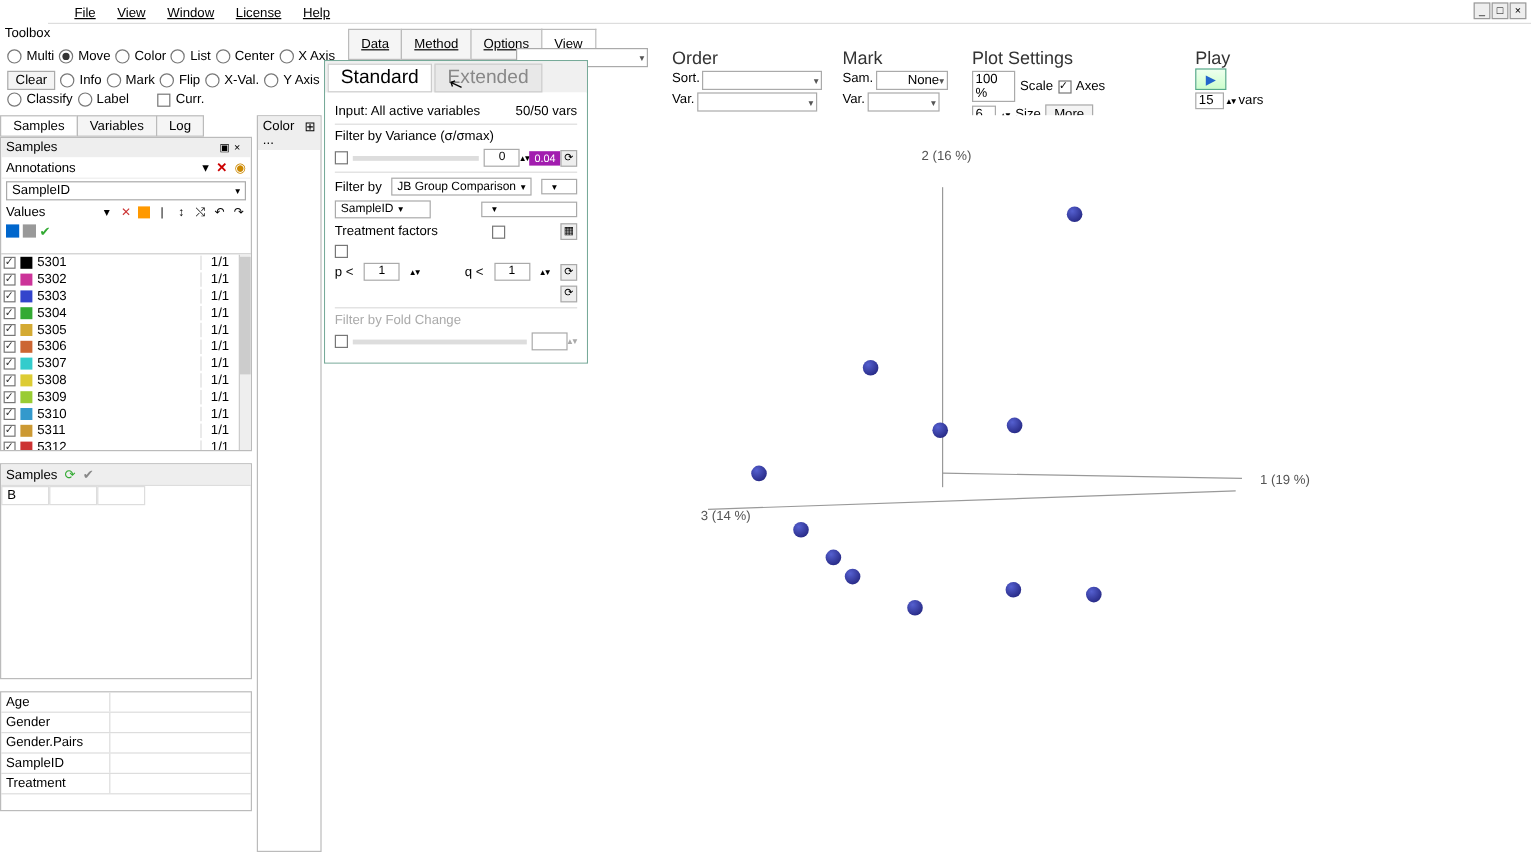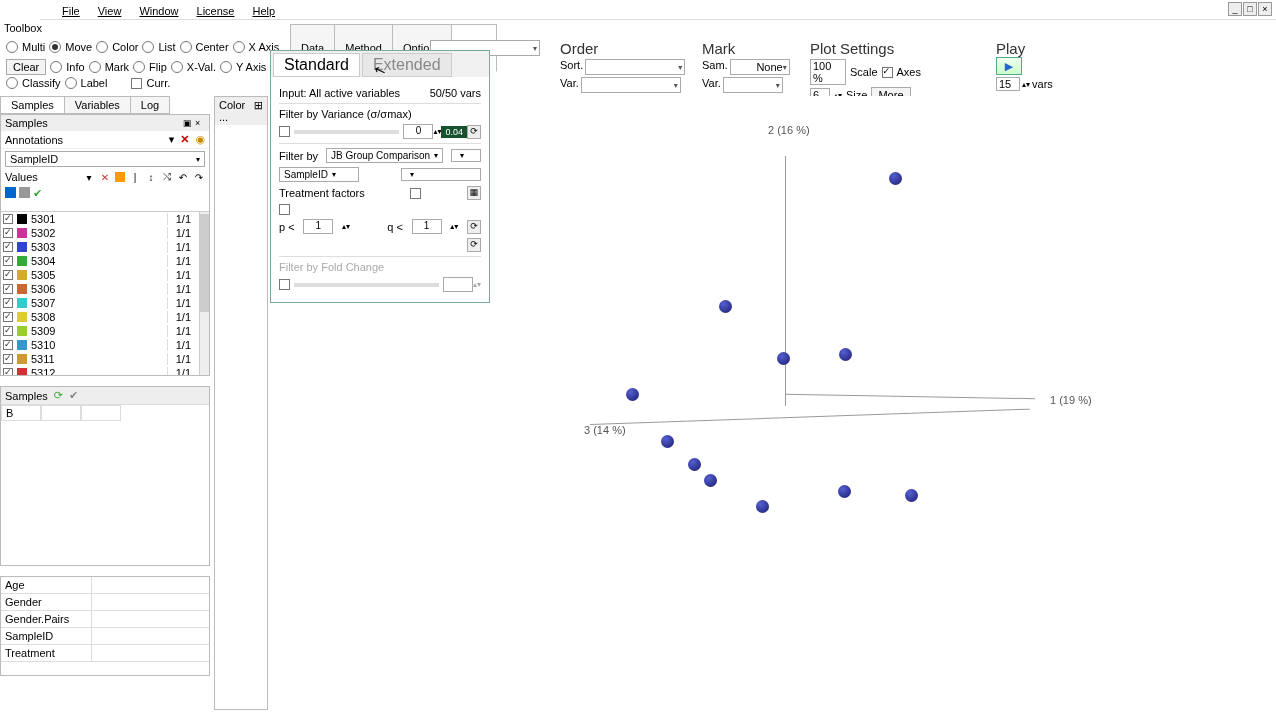--- a/index.html
+++ b/index.html
@@ -18,21 +18,21 @@
 .toolbox { position: absolute; left: 0; top: 36px; height: 22px; display: flex; align-items: center; gap: 4px; padding: 0 6px; }
 .toolbox2 { position: absolute; left: 0; top: 56px; height: 22px; display: flex; align-items: center; gap: 4px; padding: 0 6px; }
 .toolbox3 { position: absolute; left: 0; top: 74px; height: 18px; display: flex; align-items: center; gap: 4px; padding: 0 6px; }
 .radio { width: 12px; height: 12px; border-radius: 50%; border: 1px solid #777; display: inline-block; vertical-align: middle; }
 .radio.sel::after { content: ''; display: block; width: 6px; height: 6px; background: #333; border-radius: 50%; margin: 2px; }
 .btn-small { border: 1px solid #aaa; padding: 1px 6px; background: #f4f4f4; }
 .chk { width: 11px; height: 11px; border: 1px solid #777; display: inline-block; }
 
 
 .subtabs { position: absolute; left: 290px; top: 24px; display: flex; }
-.subtabs div { border: 1px solid #bbb; padding: 17px 10px; background: #f5f5f5; margin-right: -1px; text-decoration: underline; }
+.subtabs div { border: 1px solid #bbb; padding: 6px 10px; background: #f5f5f5; margin-right: -1px; text-decoration: underline; }
 .subtabs div.active { background: #fff; border-bottom: 1px solid #fff; }
 
 
 .viewbar { position: absolute; left: 430px; top: 40px; right: 0; height: 40px; }
 .vgroup { position: absolute; top: 0; }
 .vlabel { font-size: 15px; color: #333; }
 .vsel { border: 1px solid #aaa; background: #fff; height: 16px; display: inline-flex; align-items: center; justify-content: flex-end; padding: 0 2px; }
 .vsel::after { content: '▾'; font-size: 8px; color: #555; }
 .playbtn { width: 26px; height: 18px; border: 1px solid #5a8; background: linear-gradient(#efe,#cfc); display: flex; align-items: center; justify-content: center; color: #2366cc; }
 
@@ -89,21 +89,21 @@
 
 .statwin { position: absolute; left: 270px; top: 50px; width: 220px; border: 1px solid #7a9; background: #f8f8f8; }
 .statwin .title { background: linear-gradient(#e8f4e8,#d4ecd4); padding: 3px 6px; color: #357; display: flex; justify-content: space-between; align-items: center; }
 .statwin .tabs { display: flex; background: #f0f0f0; }
 .statwin .tabs div { padding: 2px 10px; border: 1px solid #ccc; margin: 2px 0 0 2px; font-size: 16px; }
 .statwin .tabs div.active { background: #fff; }
 .statwin .body { padding: 6px 8px; background: #fff; }
 .statwin .row { display: flex; align-items: center; justify-content: space-between; margin: 4px 0; font-size: 10px; }
 .statwin .slider { flex: 1; height: 4px; background: #ddd; margin: 0 4px; position: relative; }
 .statwin .numbox { width: 30px; height: 15px; border: 1px solid #aaa; text-align: center; font-size: 10px; }
-.statwin .redbox { background: #14532d; color: #fff; padding: 1px 4px; font-size: 9px; }
+.statwin .redbox { background: #a21caf; color: #fff; padding: 1px 4px; font-size: 9px; }
 .statwin .combo { border: 1px solid #aaa; padding: 1px 4px; display: inline-flex; align-items: center; font-size: 10px; }
 .statwin .combo::after { content: ' ▾'; font-size: 8px; margin-left: 4px; }
 .statwin .iconbtn { width: 14px; height: 14px; border: 1px solid #aaa; background: #eee; font-size: 9px; text-align: center; }
 .statwin hr { border: none; border-top: 1px solid #ddd; margin: 4px 0; }
 .statwin .dim { color: #aaa; }
 
 
 .plot { position: absolute; left: 270px; top: 96px; right: 0; bottom: 0; background: #fff; }
 .axis { position: absolute; background: #999; }
 .axlabel { position: absolute; font-size: 11px; color: #555; }

